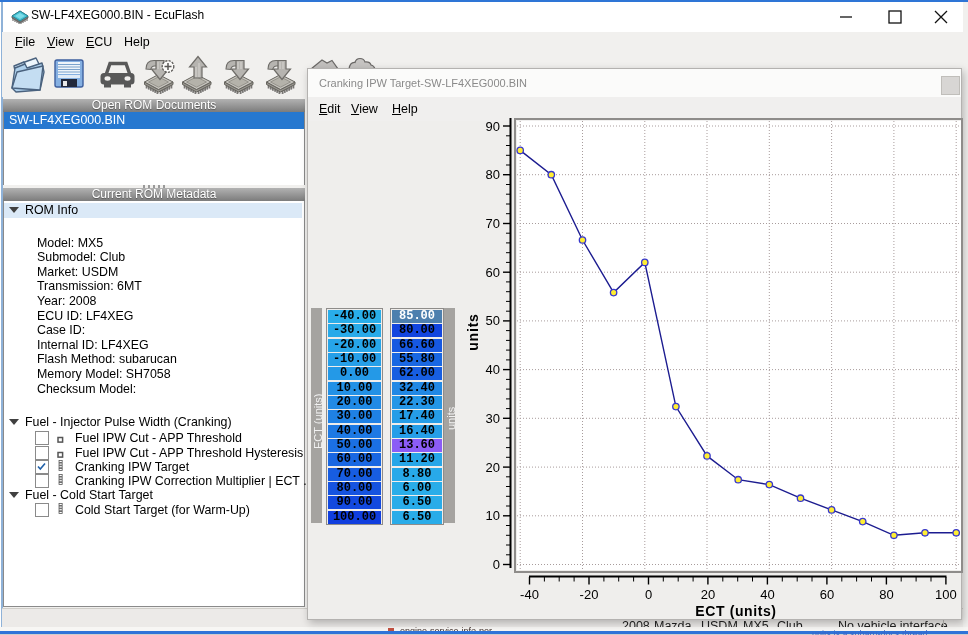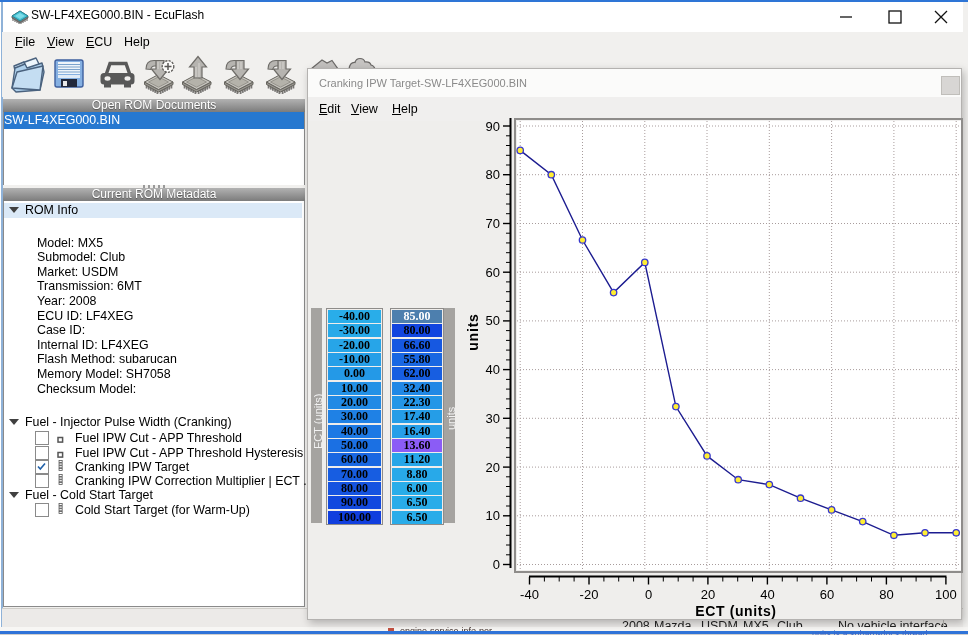--- a/index.html
+++ b/index.html
@@ -16,40 +16,40 @@
 .mitem{position:absolute;top:3px;}
 #toolbar{left:2px;top:53px;width:961px;height:44px;background:#f1f0ee;}
 #statusbar{left:2px;top:608px;width:961px;height:23px;background:#eceae8;border-top:1px solid #d0cec9;font-size:12.5px;color:#222;}
 #bottomblue{left:0;top:631px;width:968px;height:3px;background:#2f73d8;z-index:20;}
 #belowrow{left:0;top:627px;width:968px;height:4px;background:#f7f6f4;}
 #bottomgray{left:0;top:634px;width:968px;height:1px;background:#cfcecd;z-index:20;}
 
 .panelhdr{left:3px;width:302px;height:13px;background:linear-gradient(#b2b2b2,#7c7c7c);
   color:#fff;font-size:12px;text-align:center;line-height:13px;text-shadow:0 1px 1px #555;}
 #docs-list{left:3px;top:112px;width:300px;height:73px;background:#fff;border:1px solid #8a8a8a;border-top:none;}
-#docs-sel{left:0;top:1px;width:300px;height:17px;background:#2678d0;color:#fff;font-size:12.4px;line-height:17px;box-sizing:border-box;}
+#docs-sel{left:0;top:1px;width:300px;height:17px;background:#2678d0;color:#fff;font-size:12.4px;line-height:17px;padding-left:5px;box-sizing:border-box;}
 #splitter{left:3px;top:185px;width:302px;height:3px;background:#f1f0ee;}
 #meta-tree{left:3px;top:201px;width:300px;height:405px;background:#fff;border:1px solid #8a8a8a;border-top:none;color:#000;}
 .trow{position:absolute;left:0;width:298px;height:15px;line-height:15px;white-space:nowrap;font-size:12.4px;}
 .tri{position:absolute;left:5px;top:4px;width:0;height:0;border-left:5px solid transparent;border-right:5px solid transparent;border-top:6px solid #404040;}
 .link{color:#000000;}
 .cbx{position:absolute;left:31px;top:0px;width:12px;height:12px;background:#fff;border:1px solid #8a8a8a;}
 .mini{position:absolute;left:56px;top:3px;width:8px;height:11px;}
 
 #child{left:307px;top:68px;width:655px;height:552px;background:#efeeec;border:1px solid #b4b2b0;
   box-shadow:2px 3px 8px rgba(0,0,0,0.25);box-sizing:border-box;}
 #child-title{position:absolute;left:0;top:0;width:100%;height:28px;background:#fbfbfa;}
 #child-title-text{position:absolute;left:11px;top:8px;font-size:11px;color:#8a8a8a;}
 #child-btn{position:absolute;right:1px;top:7px;width:17px;height:17px;background:#d8d6d4;border:1px solid #c0beba;}
 #child-menu{position:absolute;left:0;top:28px;width:100%;height:24px;background:#f0efee;font-size:12.5px;color:#000;}
 #child-menu .mitem{top:5px;}
 
 .vbar{position:absolute;width:11px;background:#a5a3a0;color:#f2f2f2;font-size:11px;}
 .vbar span{position:absolute;transform:rotate(-90deg);transform-origin:0 0;white-space:nowrap;}
-.col{position:absolute;font-family:Liberation Serif, serif;font-weight:bold;font-size:12px;border:1px solid #8e8c8a;background:#efedeb;box-sizing:border-box;}
+.col{position:absolute;font-family:Liberation Mono, monospace;font-weight:bold;font-size:12px;border:1px solid #8e8c8a;background:#efedeb;box-sizing:border-box;}
 .cell{position:absolute;left:1px;right:1px;height:13.4px;text-align:center;line-height:13.5px;color:#000;}
 </style>
 </head>
 <body>
 <div id="root">
 
   <div class="abs" id="topborder"></div>
   <div class="abs" id="titlebar"></div>
   <div class="abs" id="leftborder"></div>
   <div class="abs" id="leftborder2"></div>

